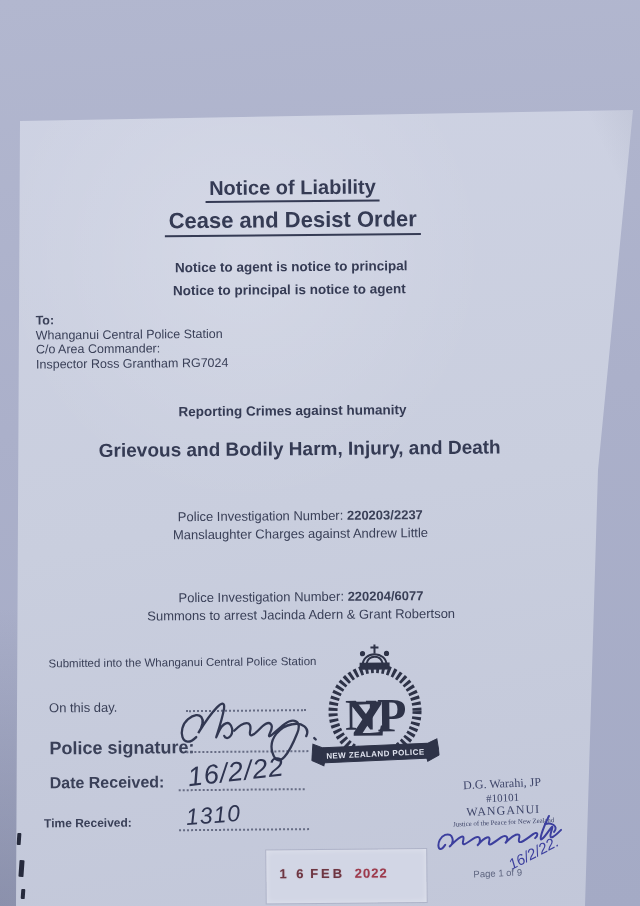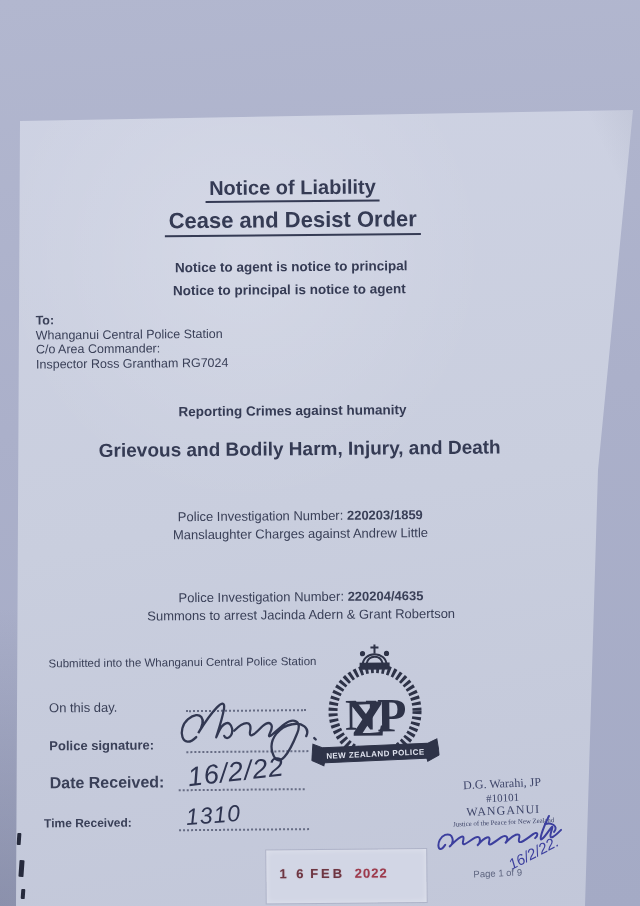--- a/index.html
+++ b/index.html
@@ -54,35 +54,35 @@
         <div style="font-weight:bold;">To:</div>
         <div>Whanganui Central Police Station</div>
         <div>C/o Area Commander:</div>
         <div>Inspector Ross Grantham RG7024</div>
       </div>
 
       <div class="abs ctr title" style="left:90px;top:403px;width:406px;font-size:13.5px;">Reporting Crimes against humanity</div>
       <div class="abs ctr title" style="left:60px;top:438px;width:480px;font-size:19px;">Grievous and Bodily Harm, Injury, and Death</div>
 
       <div class="abs ctr" style="left:60px;top:507px;width:480px;font-size:13px;line-height:18px;">
-        <div><span>Police Investigation Number: </span><b>220203/1859</b></div>
+        <div><span>Police Investigation Number: </span><b>220203/2237</b></div>
         <div>Manslaughter Charges against Andrew Little</div>
       </div>
 
       <div class="abs ctr" style="left:60px;top:588px;width:480px;font-size:13px;line-height:18px;">
-        <div><span>Police Investigation Number: </span><b>220204/4635</b></div>
+        <div><span>Police Investigation Number: </span><b>220204/6077</b></div>
         <div>Summons to arrest Jacinda Adern &amp; Grant Robertson</div>
       </div>
 
       <div class="abs" style="left:47px;top:655px;font-size:11.5px;">Submitted into the Whanganui Central Police Station</div>
 
       <div class="abs" style="left:47px;top:698px;font-size:13px;">On this day.</div>
       <div class="abs dots" style="left:184px;top:709px;width:120px;"></div>
 
-      <div class="abs" style="left:47px;top:736px;font-size:13px;font-weight:bold;">Police signature:</div>
+      <div class="abs" style="left:47px;top:736px;font-size:18px;font-weight:bold;">Police signature:</div>
       <div class="abs dots" style="left:184px;top:750px;width:122px;"></div>
 
       <svg class="abs" style="left:166px;top:688px;" width="160" height="80" viewBox="0 0 160 80">
         <g fill="none" stroke="#323852" stroke-width="2.3" stroke-linecap="round">
           <path d="M28,48 C14,62 8,40 20,30 C32,20 40,30 30,44 C44,22 58,6 56,20 C53,36 44,58 50,44 C54,34 62,30 64,40 C65,48 58,52 56,47"></path>
           <path d="M66,42 C76,32 84,32 82,42 C80,52 88,44 94,38 C102,31 106,36 102,44 C97,54 108,42 116,36 C126,29 134,33 129,45 C122,62 110,84 104,64 C100,50 112,38 124,36 C134,34 142,40 138,48"></path>
           <path d="M146,50 l1.5,1.5"></path>
         </g>
       </svg>
 

